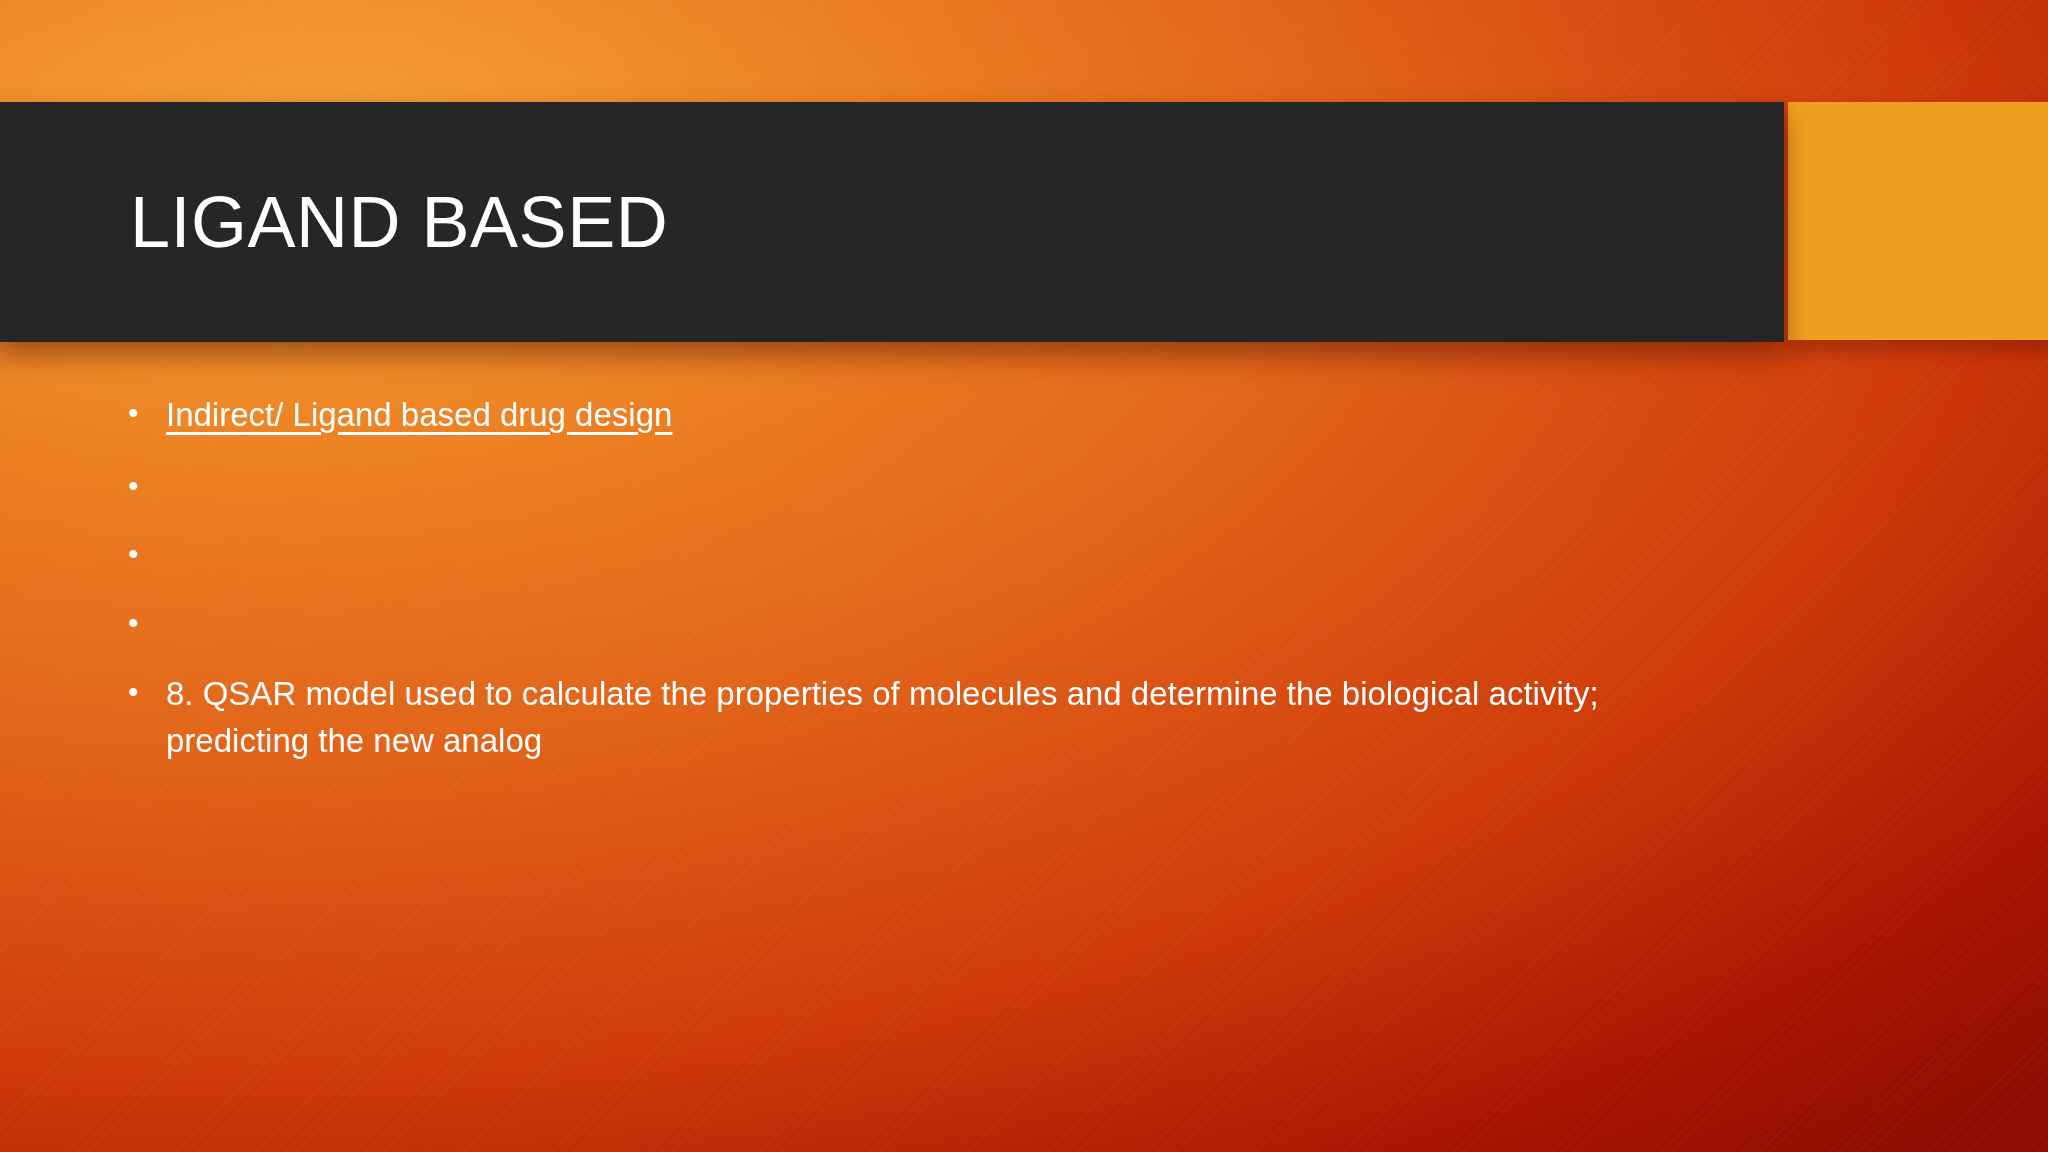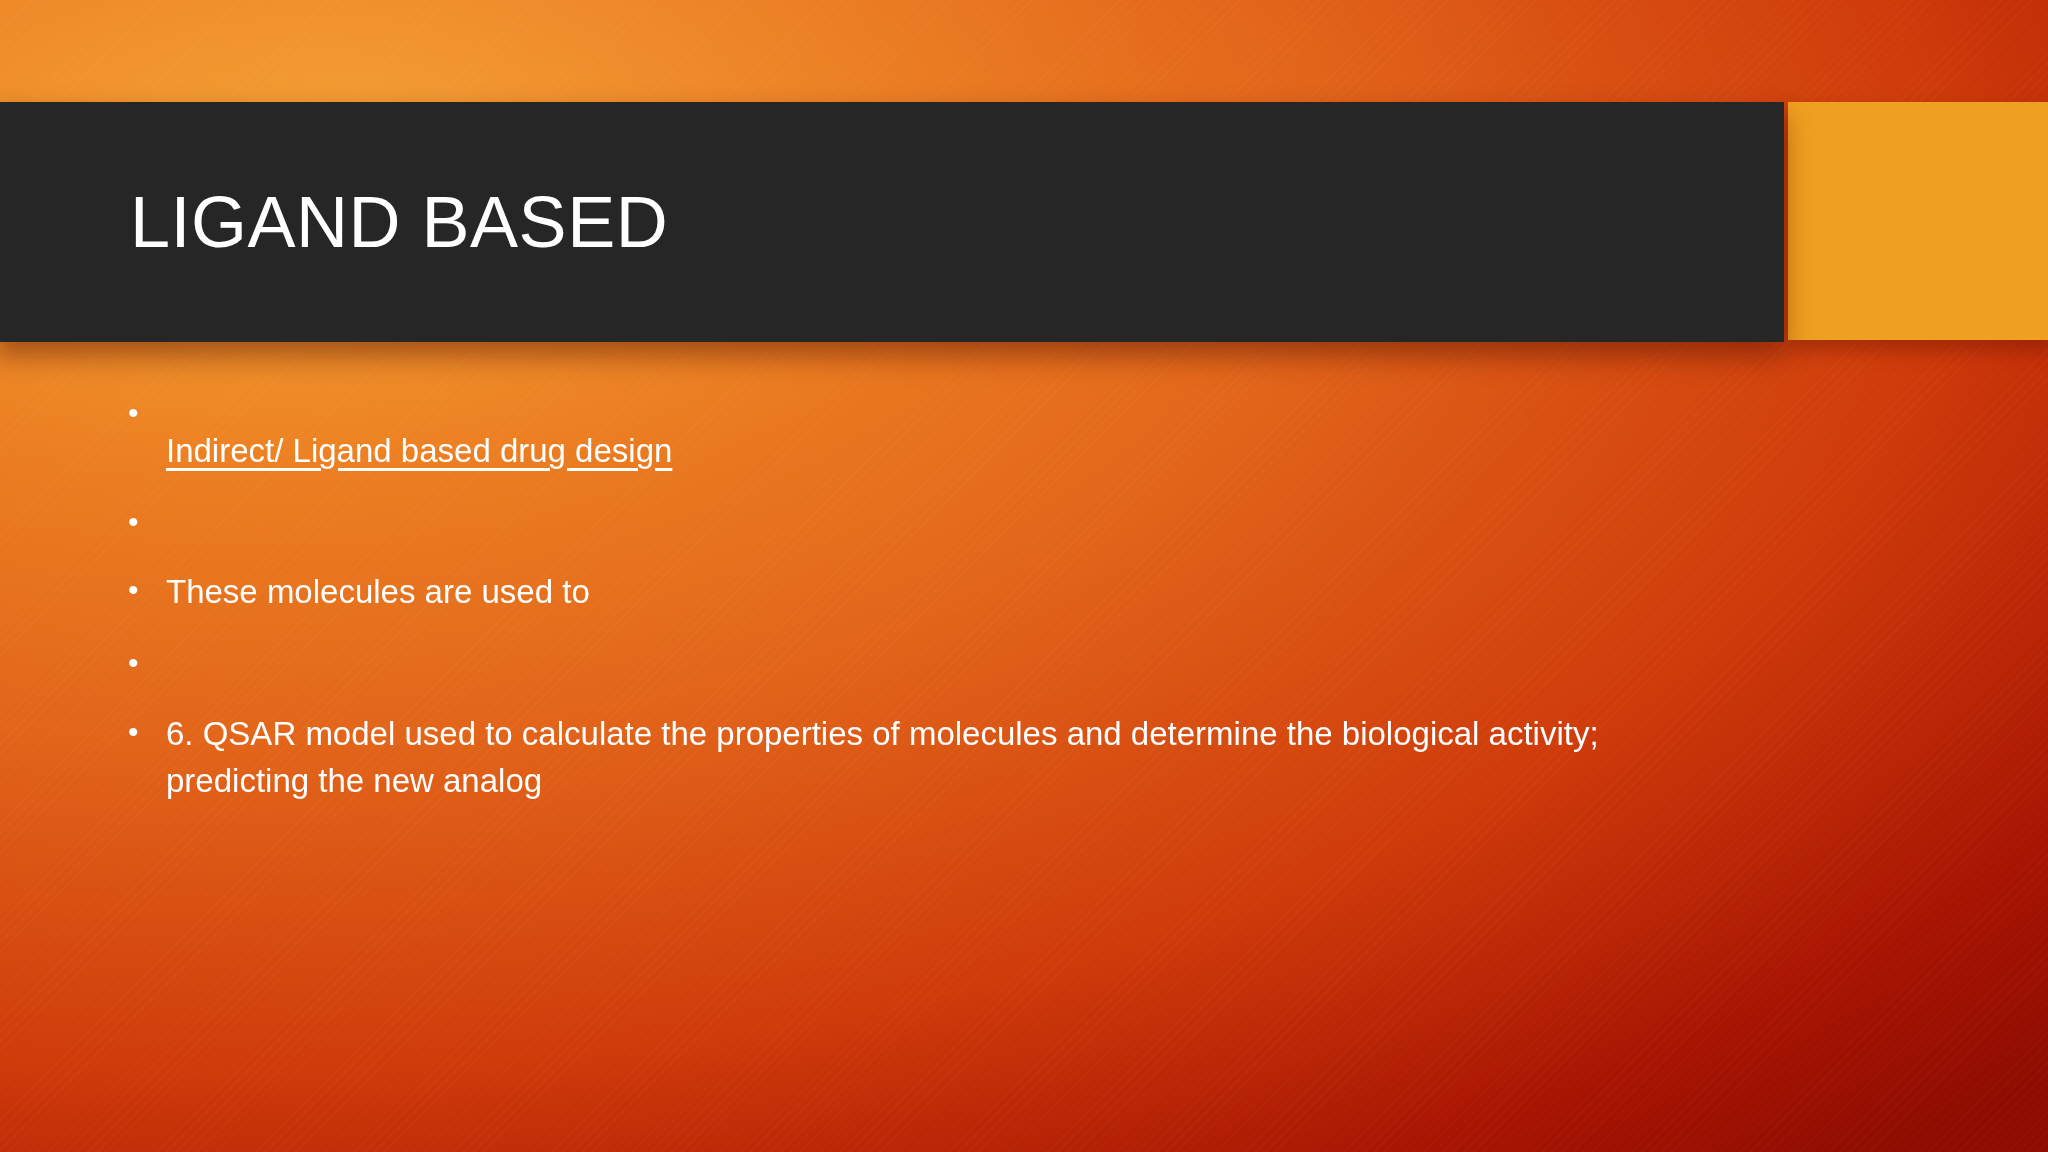--- a/index.html
+++ b/index.html
@@ -98,21 +98,20 @@
   }
   .bullet-text {
     color: #ffffff;
     font-size: 33px;
     line-height: 1.42;
     flex: 1 1 auto;
   }
   .bullet-text.underline {
     text-decoration: underline;
     text-underline-offset: 6px;
-    margin-top: 36px;
   }
   .bullet-text.justify {
     text-align: justify;
   }
 </style>
 </head>
 <body>
 
 <div class="slide">
 
@@ -128,26 +127,25 @@
       <span class="bullet-dot">•</span>
       <span class="bullet-text underline">Indirect/ Ligand based drug design</span>
     </div>
 
     <div class="bullet-row">
       <span class="bullet-dot">•</span>
     </div>
 
     <div class="bullet-row">
       <span class="bullet-dot">•</span>
-      <span class="bullet-text">These molecules are used to</span>
     </div>
 
     <div class="bullet-row">
       <span class="bullet-dot">•</span>
     </div>
 
     <div class="bullet-row">
       <span class="bullet-dot">•</span>
-      <span class="bullet-text">6. QSAR model used to calculate the properties of molecules and determine the biological activity; predicting the new analog</span>
+      <span class="bullet-text">8. QSAR model used to calculate the properties of molecules and determine the biological activity; predicting the new analog</span>
     </div>
 
   </div>
 </div>
 
 </body></html>

